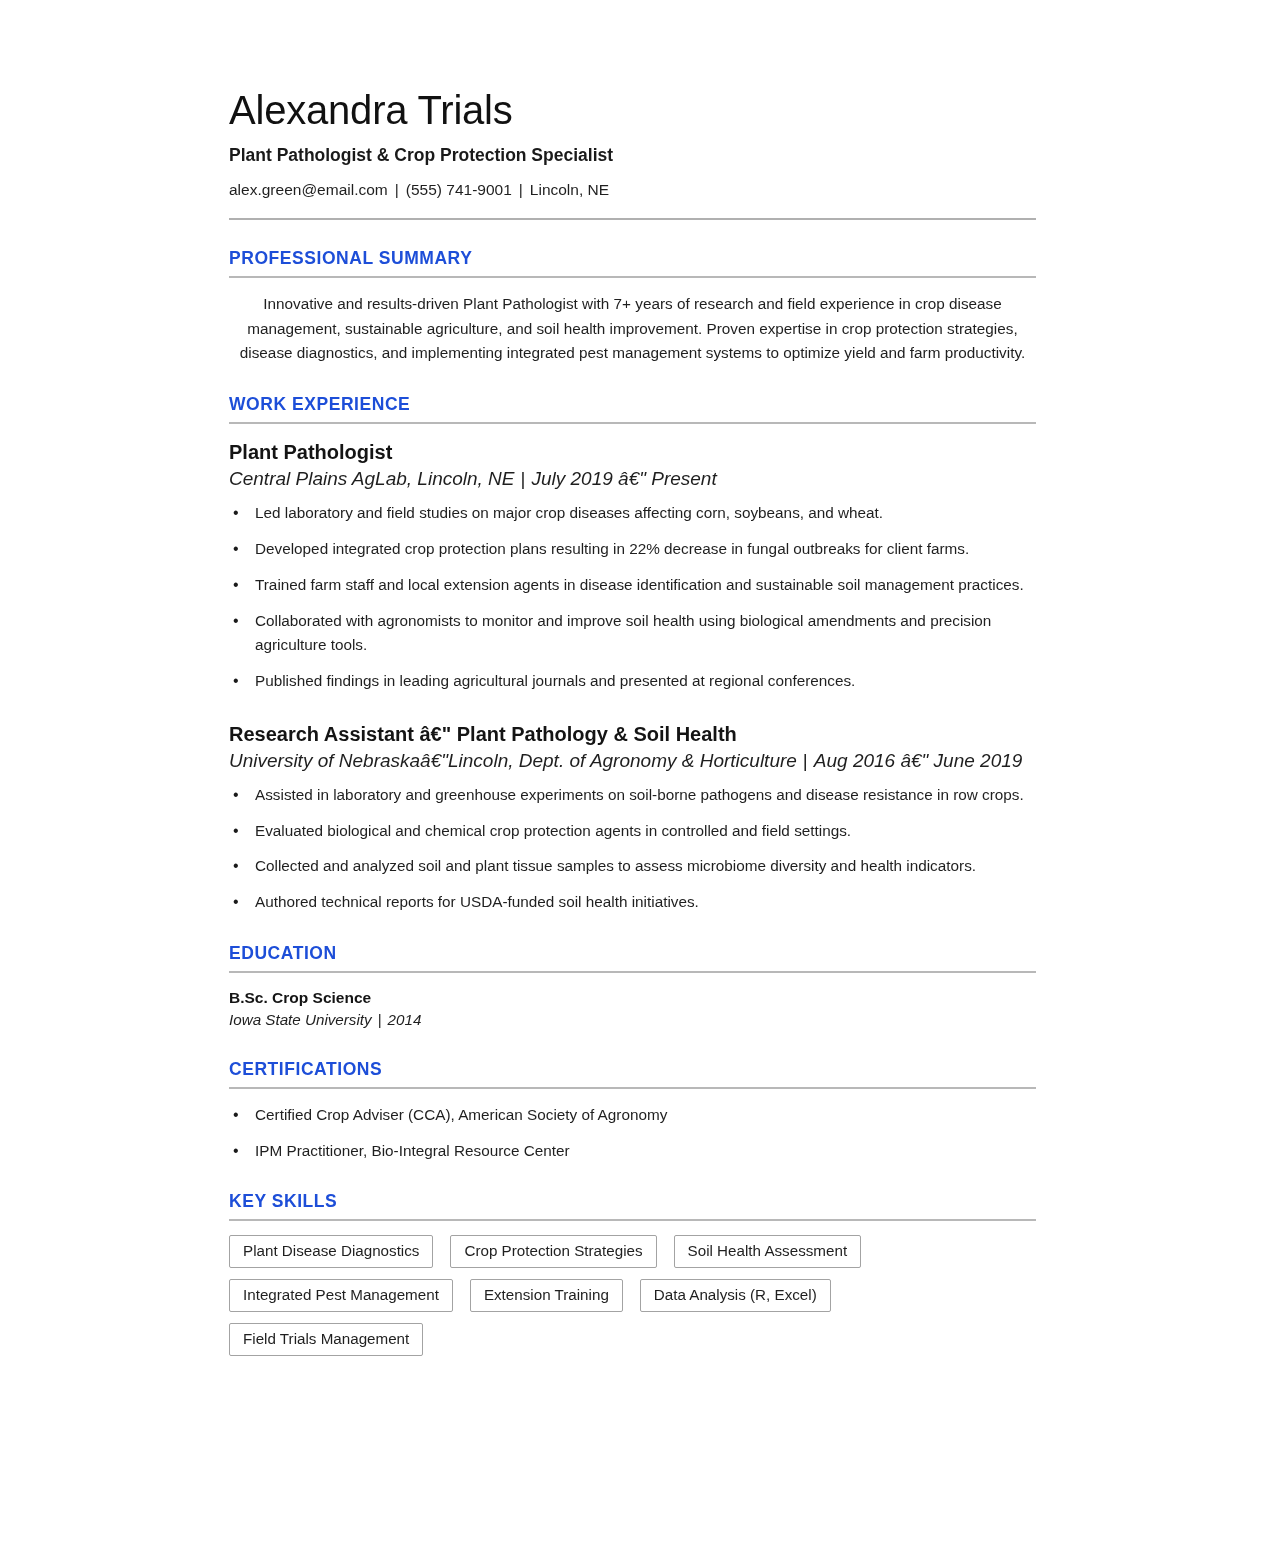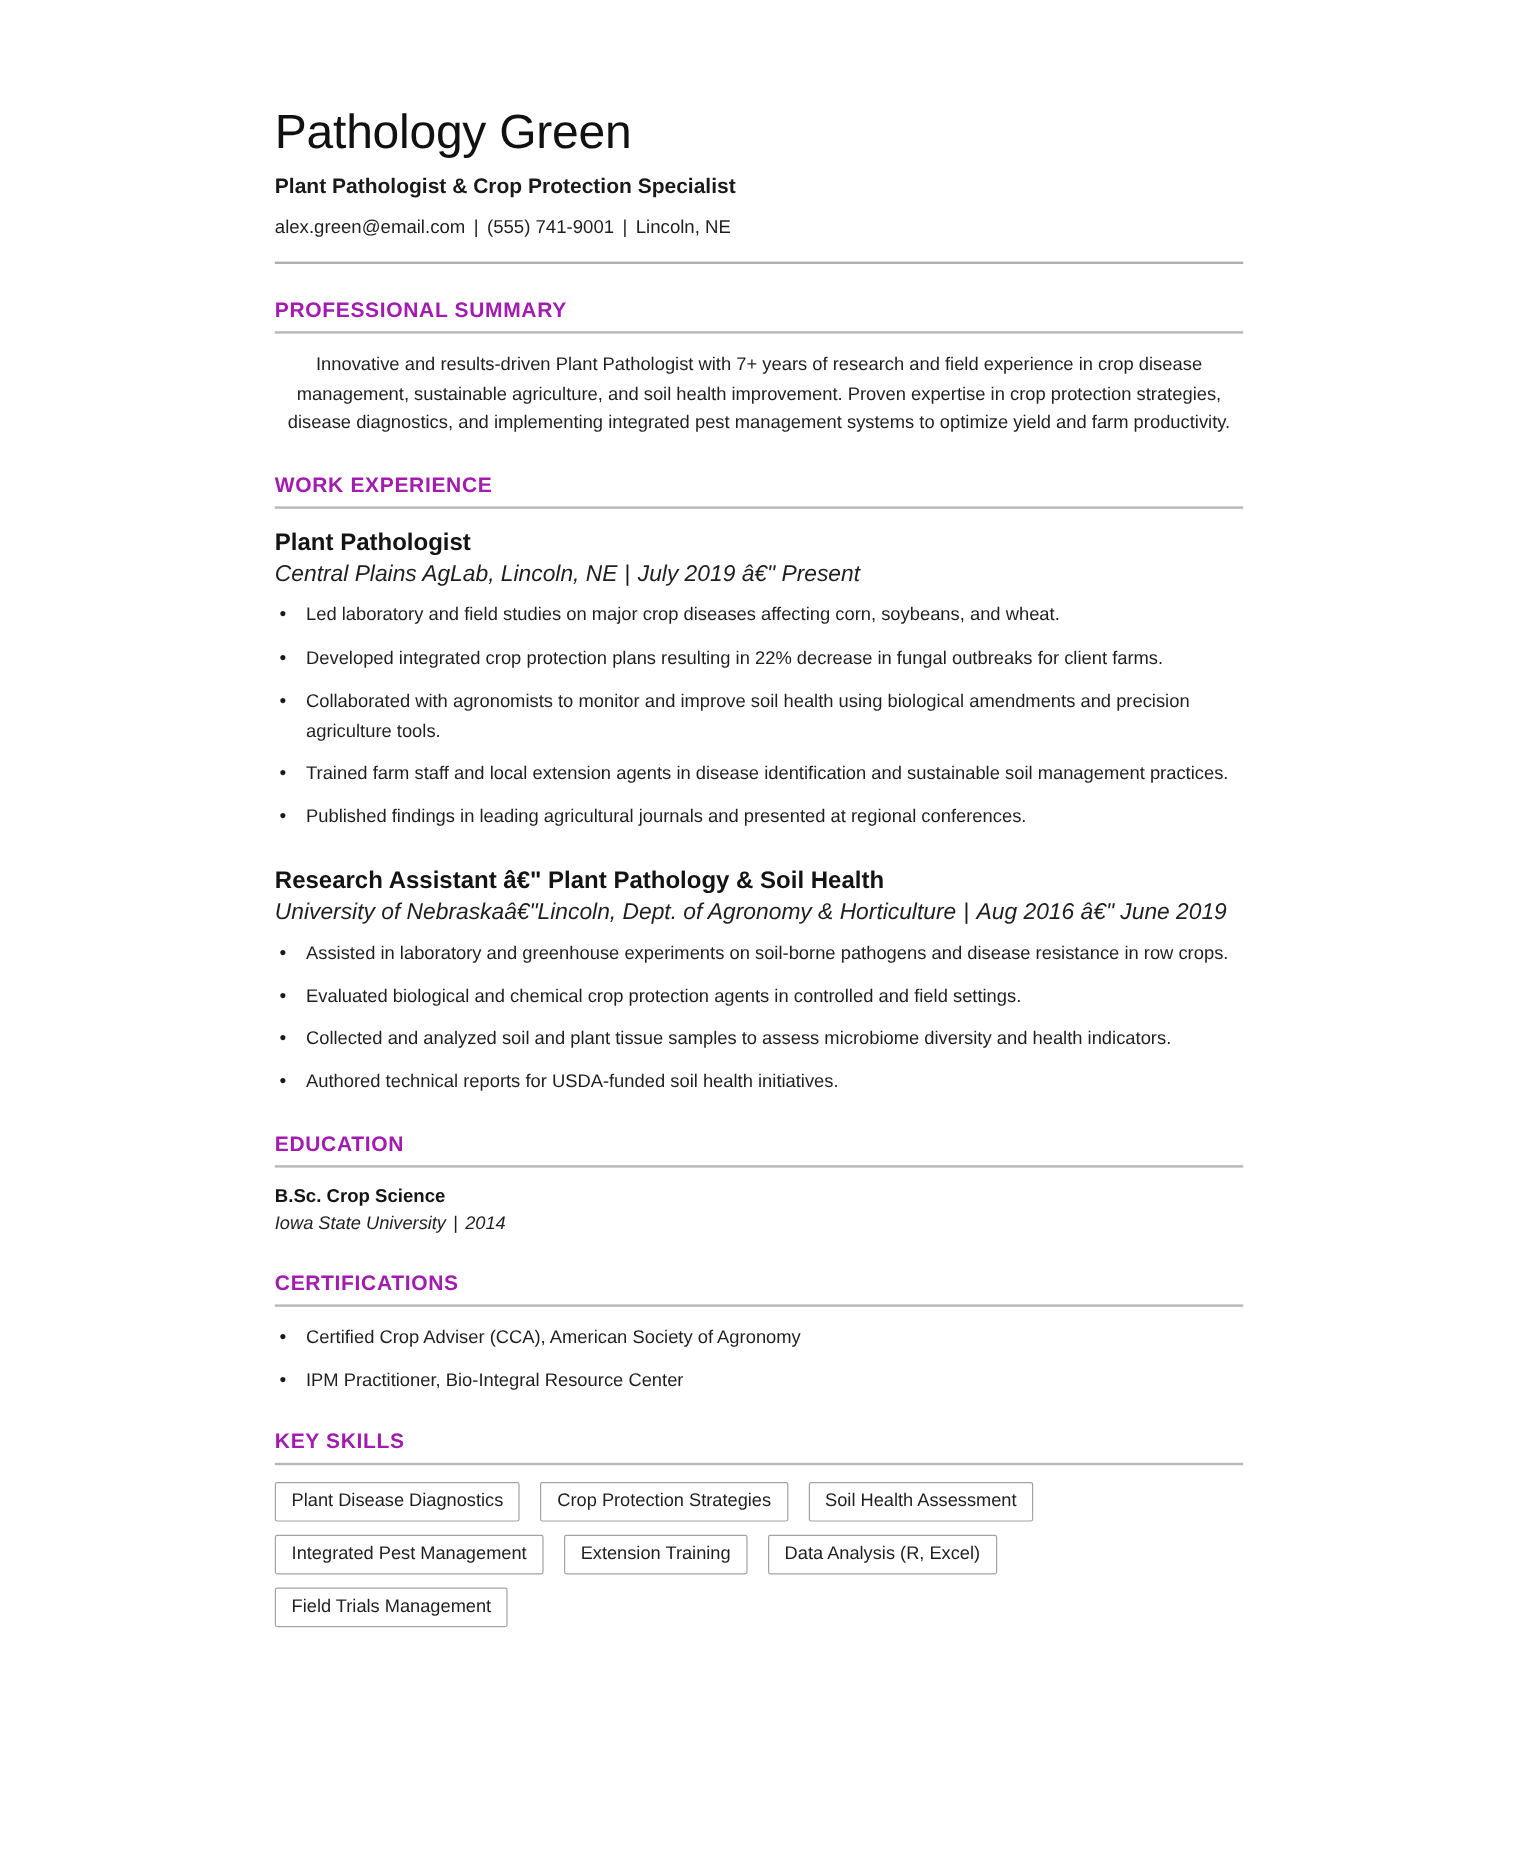--- a/index.html
+++ b/index.html
@@ -61,21 +61,21 @@
   }
 
   
   .section {
     margin-top: 28px;
   }
   .section-title {
     font-size: 17.5px;
     font-weight: bold;
     letter-spacing: 0.55px;
-    color: #a21caf;
+    color: #1d4ed8;
     margin: 0 0 7px 0;
     line-height: 1.2;
   }
   .section-rule {
     border: 0;
     border-top: 2px solid #b8b8b8;
     margin: 0 0 14px 0;
     width: 100%;
   }
 
@@ -185,21 +185,21 @@
     white-space: nowrap;
   }
 </style>
 </head>
 <body>
 
 <div class="page">
   <div class="content">
 
     <header>
-      <h1 class="name">Pathology Green</h1>
+      <h1 class="name">Alexandra Trials</h1>
       <div class="headline">Plant Pathologist &amp; Crop Protection Specialist</div>
       <div class="contact">
         <span>alex.green@email.com</span><span class="sep">|</span><span>(555) 741-9001</span><span class="sep">|</span><span>Lincoln, NE</span>
       </div>
       <hr class="header-rule">
     </header>
 
     <section class="section">
       <h2 class="section-title">PROFESSIONAL SUMMARY</h2>
       <hr class="section-rule">
@@ -211,22 +211,22 @@
       <hr class="section-rule">
 
       <div class="entry">
         <div class="entry-title">Plant Pathologist</div>
         <div class="entry-meta">
           <span>Central Plains AgLab, Lincoln, NE</span><span class="sep">|</span><span>July 2019 â€" Present</span>
         </div>
         <ul class="bullets">
           <li>Led laboratory and field studies on major crop diseases affecting corn, soybeans, and wheat.</li>
           <li>Developed integrated crop protection plans resulting in 22% decrease in fungal outbreaks for client farms.</li>
+          <li>Trained farm staff and local extension agents in disease identification and sustainable soil management practices.</li>
           <li>Collaborated with agronomists to monitor and improve soil health using biological amendments and precision agriculture tools.</li>
-          <li>Trained farm staff and local extension agents in disease identification and sustainable soil management practices.</li>
           <li>Published findings in leading agricultural journals and presented at regional conferences.</li>
         </ul>
       </div>
 
       <div class="entry">
         <div class="entry-title">Research Assistant â€" Plant Pathology &amp; Soil Health</div>
         <div class="entry-meta">
           <span>University of Nebraskaâ€"Lincoln, Dept. of Agronomy &amp; Horticulture</span><span class="sep">|</span><span>Aug 2016 â€" June 2019</span>
         </div>
         <ul class="bullets">

